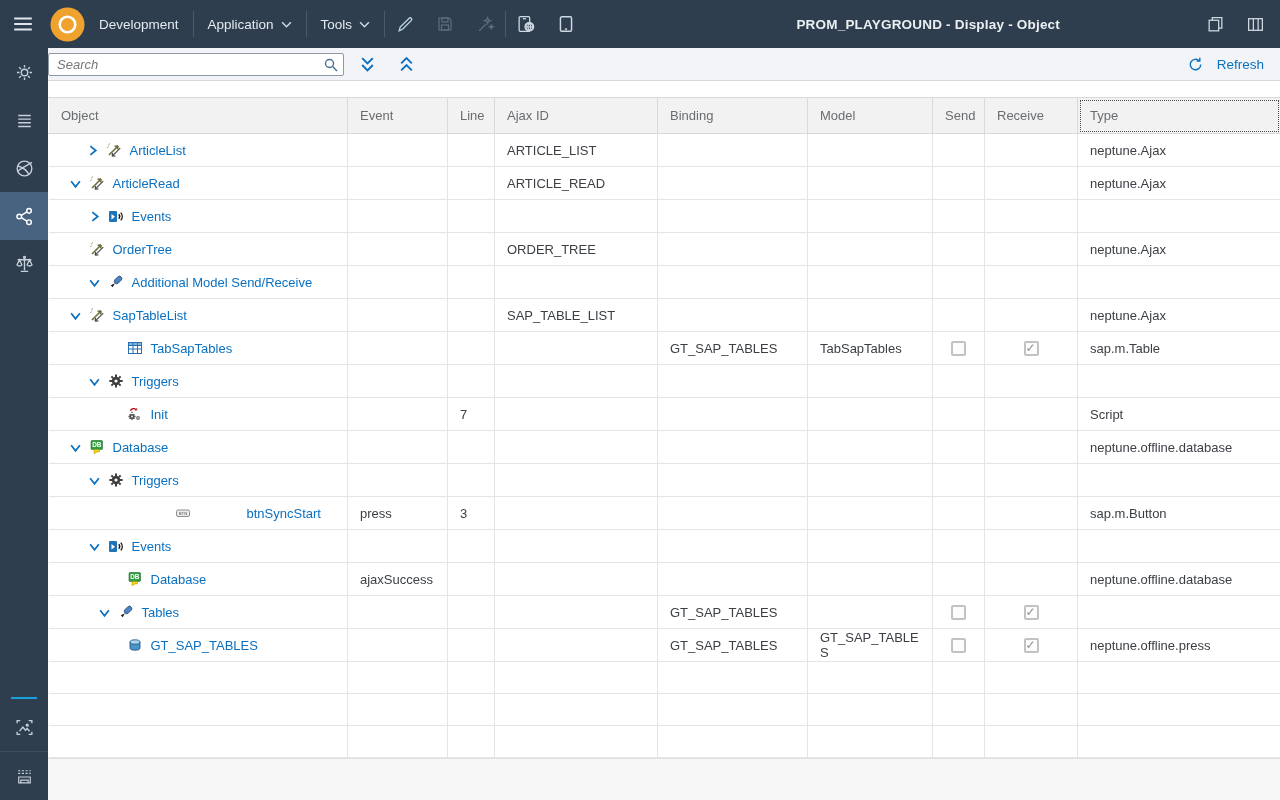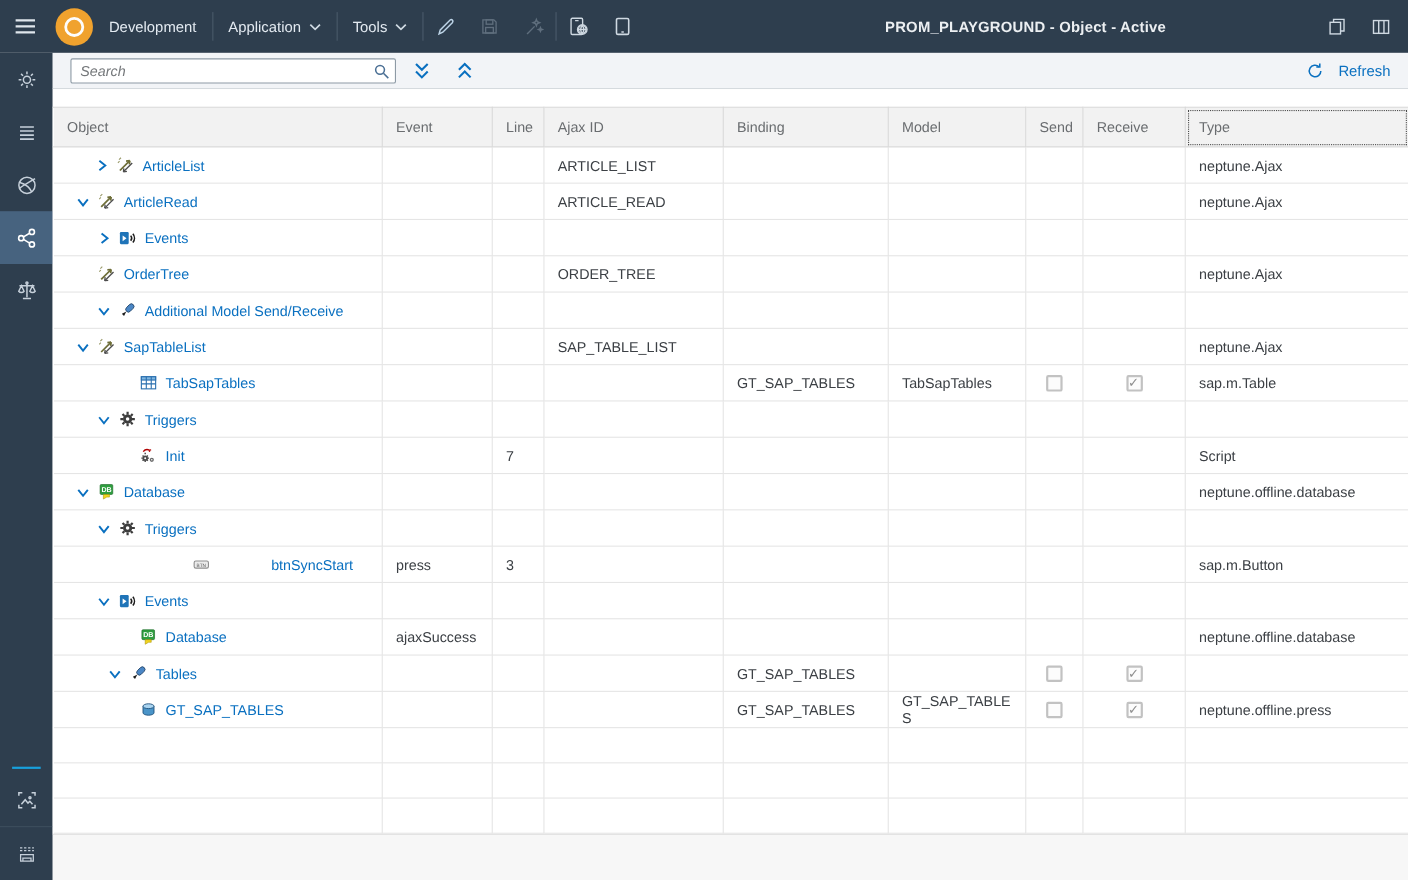--- a/index.html
+++ b/index.html
@@ -31,21 +31,21 @@
   .side-item.selected { background:#47637f; }
   .side-divider { width:26px; height:2px; background:#18a0dc; margin:4px auto 4px auto; }
   .side-bottom { margin-top:auto; }
   .side-footer { border-top:1px solid #3e4e5e; }
 
   .content { flex:1; display:flex; flex-direction:column; background:#f7f7f7; min-width:0; }
 
   
   .toolbar { height:33px; background:#f2f4f7; border-bottom:1px solid #d5dade;
              display:flex; align-items:center; flex:0 0 auto; }
-  .search-box { position:relative; margin-left:16px; width:296px; }
+  .search-box { position:relative; width:296px; }
   .search-box input { width:100%; height:23px; border:1px solid #8d9aa5; border-radius:2px;
                       padding:0 26px 0 8px; font-size:13px; color:#32363a; background:#fff;
                       font-family:"Liberation Sans", sans-serif; outline:none; }
   .search-box input::placeholder { font-style:italic; color:#74777a; }
   .search-glass { position:absolute; right:5px; top:4px; cursor:pointer; }
   .tb-btn { background:none; border:none; cursor:pointer; padding:4px 8px; margin-left:8px;
             display:flex; align-items:center; }
   .refresh-btn { margin-left:auto; margin-right:16px; display:flex; align-items:flex-end; gap:14px;
                  background:none; border:none; cursor:pointer; color:#0a70c0; font-size:13.5px;
                  font-family:"Liberation Sans", sans-serif; }
@@ -142,21 +142,21 @@
           <path d="M9.4 12.2 h6.6 M12.7 8.9 a4.6 4.6 0 0 1 0 6.6 M12.7 8.9 a4.6 4.6 0 0 0 0 6.6"></path>
         </g>
       </svg>
   </button>
   <button class="icon-btn">
     <svg width="20" height="20" viewBox="0 0 18 18">
         <rect x="4" y="2.5" width="10" height="13" rx="1.2" fill="none" stroke="#cfd9e2" stroke-width="1.3"></rect>
         <path d="M8 13.6 h2" stroke="#cfd9e2" stroke-width="1.3"></path>
       </svg>
   </button>
-  <span class="win-title">PROM_PLAYGROUND - Object - Active</span>
+  <span class="win-title">PROM_PLAYGROUND - Display - Object</span>
   <span class="hdr-right">
     <button class="icon-btn" style="width:30px">
       <svg width="19" height="19" viewBox="0 0 18 18">
           <g fill="none" stroke="#cfd9e2" stroke-width="1.2">
             <rect x="3" y="5" width="9" height="10"></rect>
             <path d="M6 5 V2.5 h9 v10 h-3"></path>
           </g>
         </svg>
     </button>
     <button class="icon-btn" style="width:30px">

